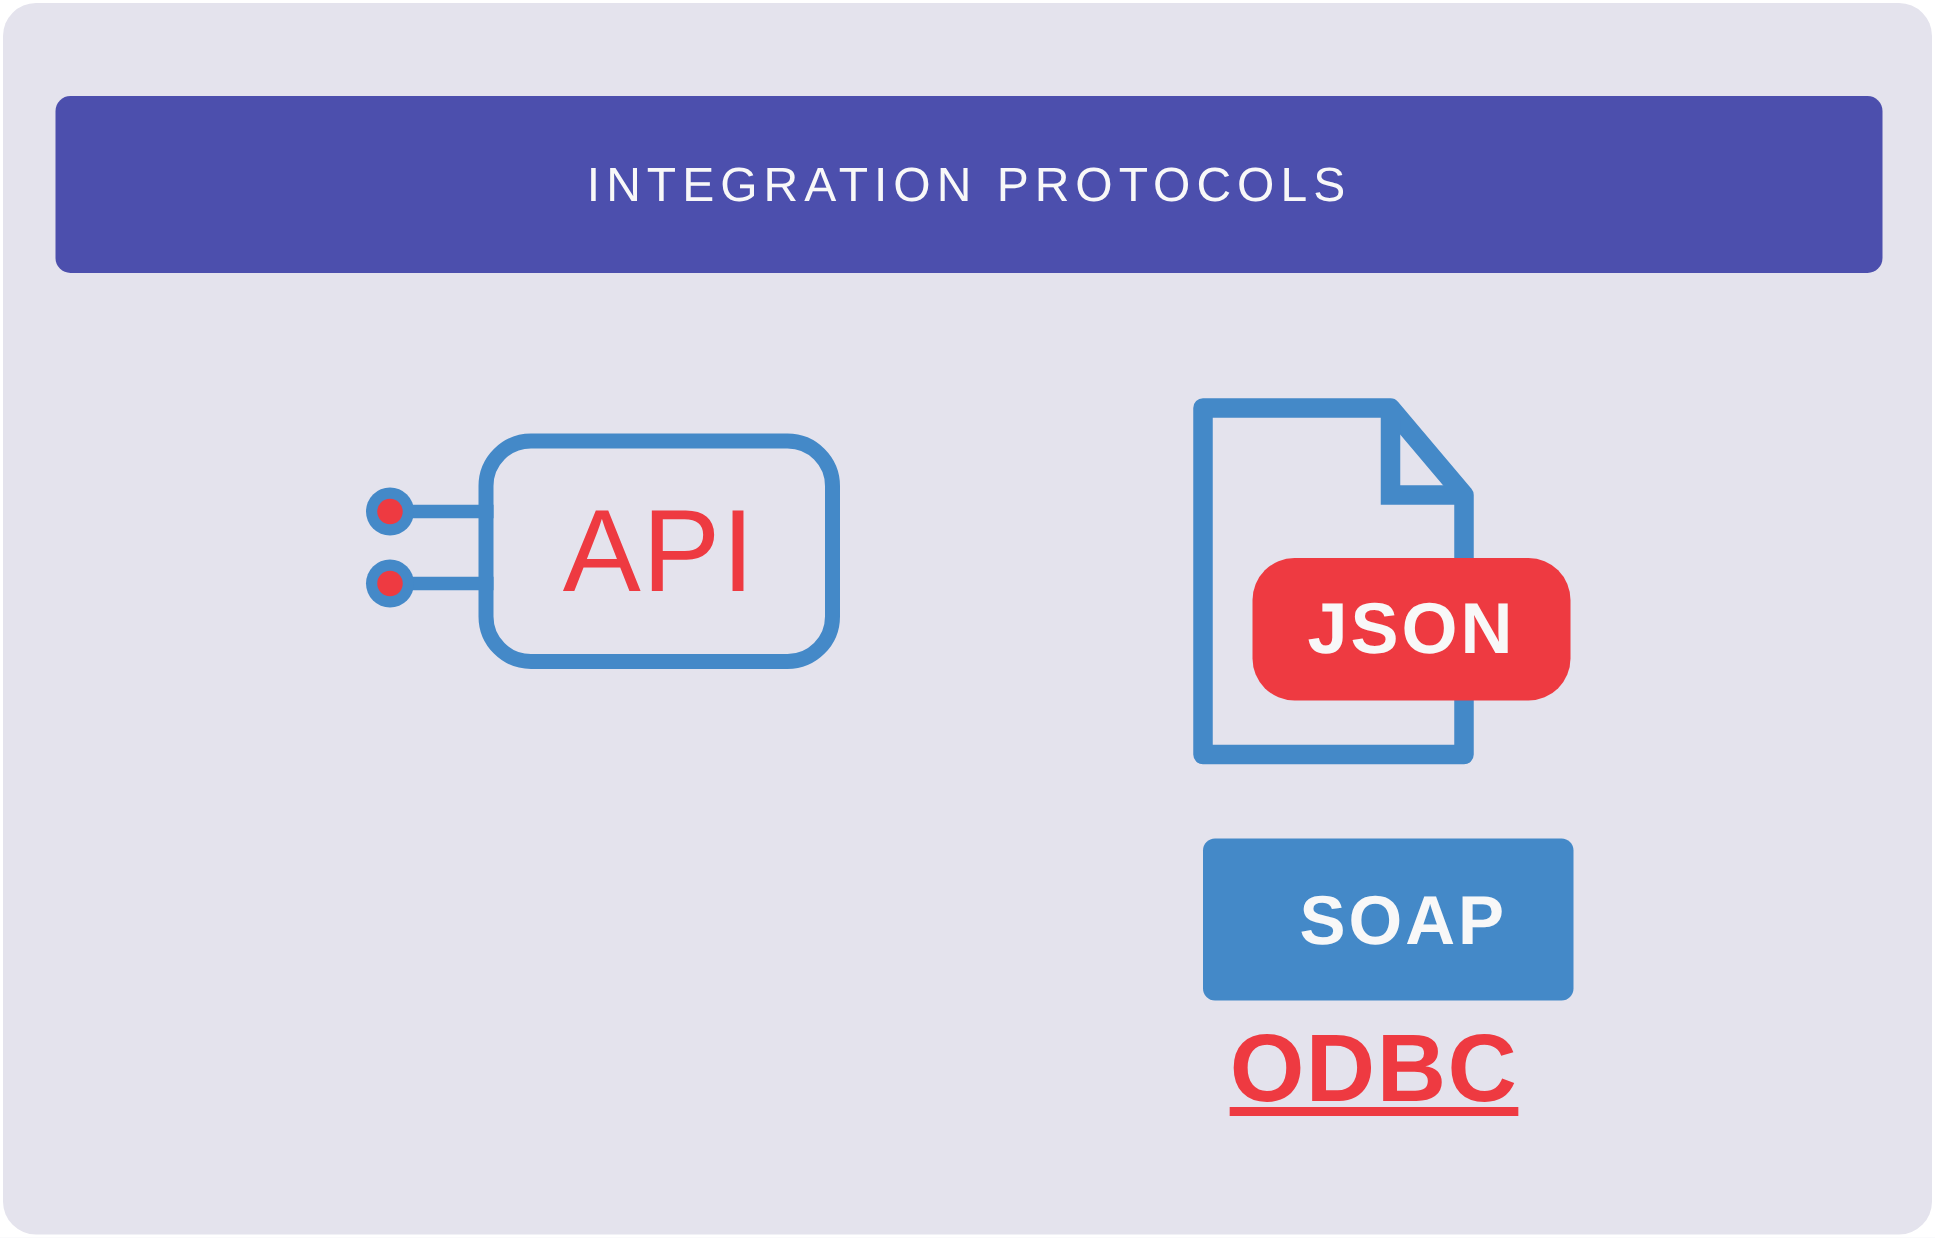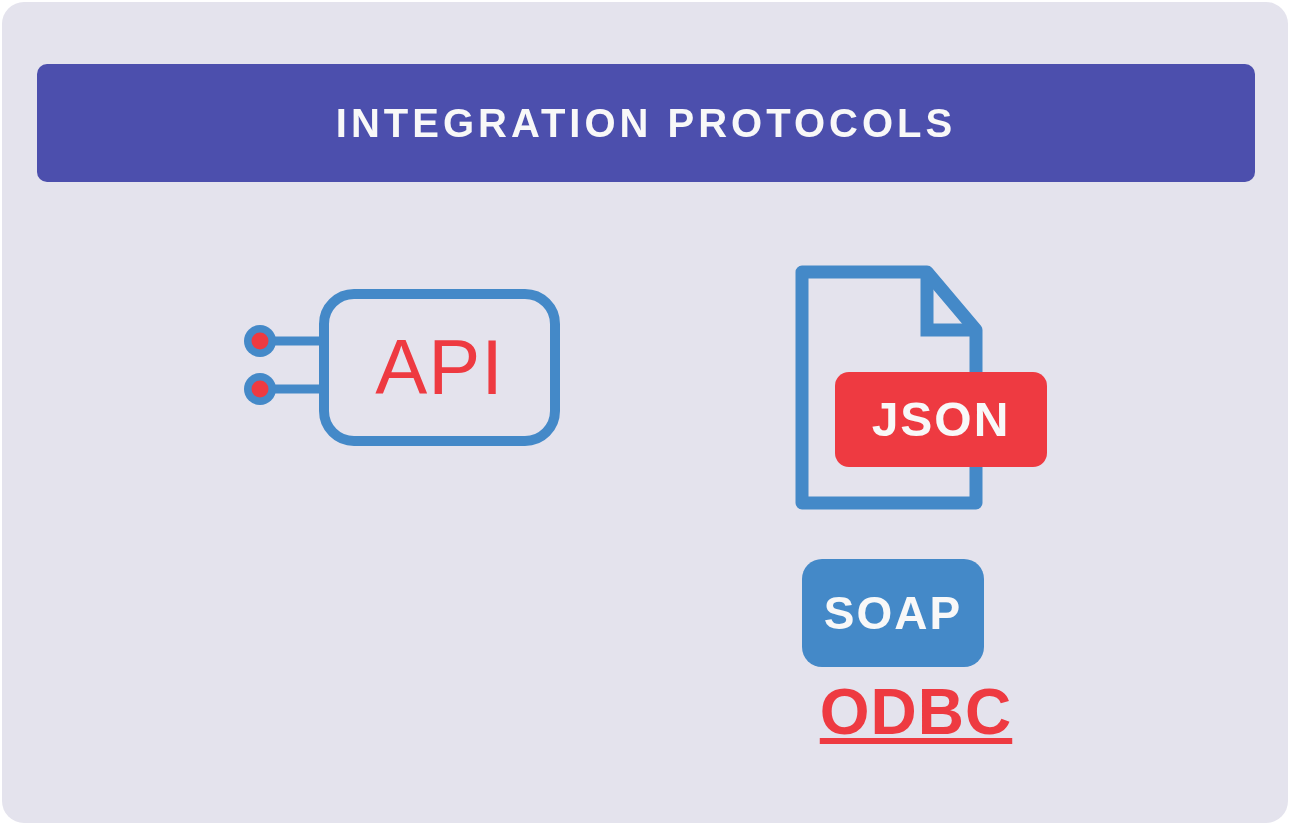--- a/index.html
+++ b/index.html
@@ -3,37 +3,37 @@
 <meta charset="utf-8">
 <style>
   html,body{margin:0;padding:0;background:#ffffff;width:1290px;height:825px;overflow:hidden;
     font-family:"Liberation Sans",sans-serif;}
   .canvas{position:relative;width:1290px;height:825px;background:#ffffff;}
   .card{position:absolute;left:2px;top:2px;width:1286px;height:821px;
     background:var(--card-bg,#e4e3ed);border-radius:22px;}
   .banner{position:absolute;left:35px;top:62px;width:1218px;height:118px;
     background:var(--banner-bg,#4c4fad);border-radius:10px;
     display:flex;align-items:center;justify-content:center;}
-  .banner span{color:var(--text-light,#f8f8f8);font-weight:700;font-size:40px;
+  .banner span{color:var(--text-light,#f8f8f8);font-weight:400;font-size:32px;
     letter-spacing:4px;white-space:nowrap;}
   .icon-wrap{position:absolute;}
   .api-icon{left:235px;top:278px;width:335px;height:175px;}
   .api-label{position:absolute;left:87px;top:14px;width:231px;height:147px;
     display:flex;align-items:center;justify-content:center;
     color:var(--red,#ee3a41);font-weight:400;font-size:78px;letter-spacing:1px;}
   .json-icon{left:780px;top:250px;width:290px;height:270px;}
   .json-badge{position:absolute;left:53px;top:120px;width:212px;height:95px;
-    background:var(--red,#ee3a41);border-radius:14px;
+    background:var(--red,#ee3a41);border-radius:28px;
     display:flex;align-items:center;justify-content:center;
     color:var(--text-light,#f8f8f8);font-weight:700;font-size:48px;letter-spacing:2px;}
   .ftp-icon{left:325px;top:485px;width:200px;height:250px;}
-  .soap-badge{position:absolute;left:800px;top:557px;width:182px;height:108px;
-    background:var(--blue,#4489c8);border-radius:20px;
+  .soap-badge{position:absolute;left:800px;top:557px;width:227px;height:108px;
+    background:var(--blue,#4489c8);border-radius:8px;
     display:flex;align-items:center;justify-content:center;
-    color:var(--text-light,#f8f8f8);font-weight:700;font-size:46px;letter-spacing:2px;}
+    color:var(--text-light,#f8f8f8);font-weight:700;font-size:46px;letter-spacing:2px;padding-left:20px;}
   .odbc-label{position:absolute;left:814px;top:678px;width:200px;height:64px;
     display:flex;align-items:center;justify-content:center;
     color:var(--red,#ee3a41);font-weight:700;font-size:64px;letter-spacing:1px;text-decoration:underline;}
   svg{position:absolute;left:0;top:0;overflow:visible;}
   .stroke-blue{stroke:var(--blue,#4489c8);fill:none;}
   .stroke-red{stroke:var(--red,#ee3a41);fill:none;}
   .fill-blue{fill:var(--blue,#4489c8);}
   .fill-red{fill:var(--red,#ee3a41);}
   .svg-label{font-family:"Liberation Sans",sans-serif;font-weight:700;}
 </style>

